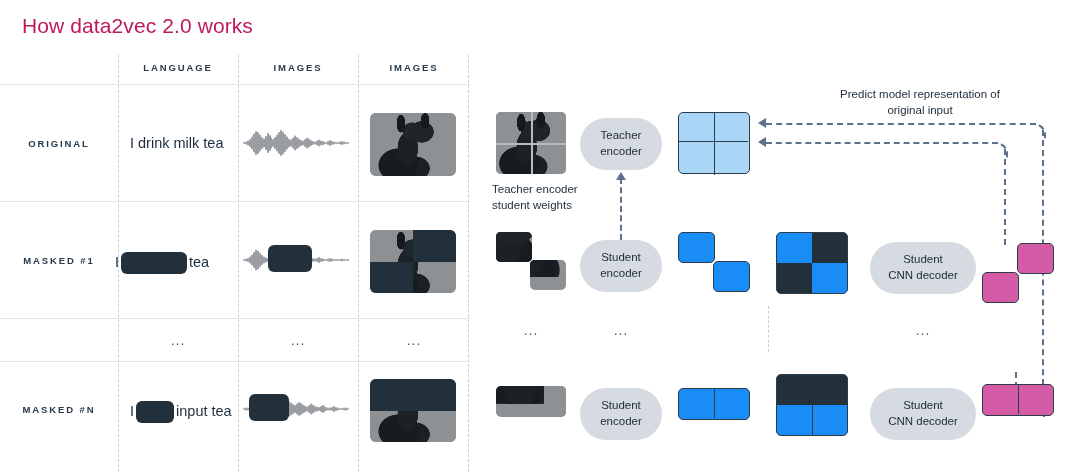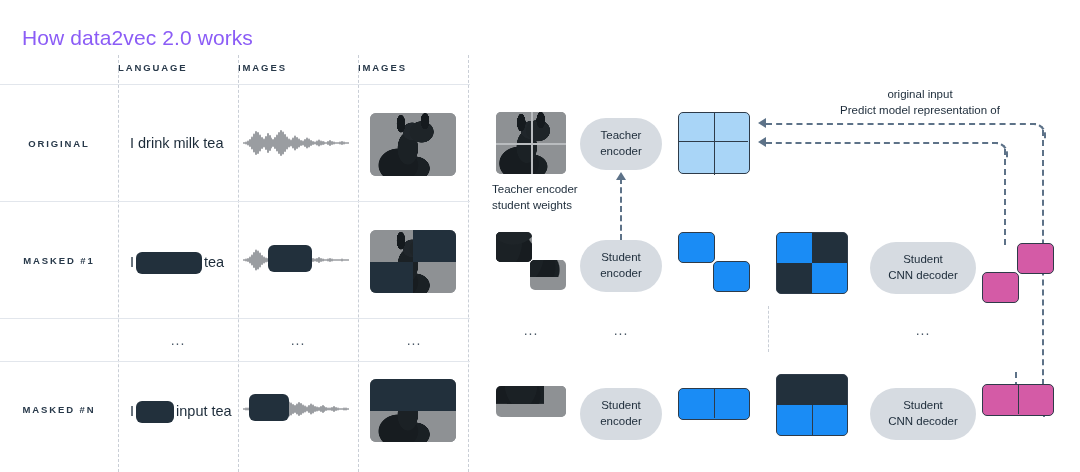--- a/index.html
+++ b/index.html
@@ -9,30 +9,30 @@
     font-family:"Liberation Sans", sans-serif;
     color:#1c2b39;
     overflow:hidden;
     position:relative;
   }
   .page{position:relative;width:1080px;height:472px;}
 
   
   .title{
     position:absolute;left:22px;top:14px;
-    font-size:21px;font-weight:400;color:#8b5cf6;
+    font-size:21px;font-weight:400;color:#be185d;
     letter-spacing:0.1px;
-    margin-top:12px;
   }
 
   
   .table{position:absolute;left:0;top:55px;width:470px;height:417px;}
   .col-head{
     position:absolute;top:7px;
     font-size:9.5px;font-weight:700;letter-spacing:1.9px;color:#28394a;
+    text-align:center;
   }
   .vdash{
     position:absolute;top:0;width:0;height:417px;
     border-left:1px dashed #c9ced6;
   }
   .hrule{
     position:absolute;left:0;width:470px;height:0;
     border-top:1px solid #e2e6ec;
   }
   .row-label{
@@ -205,21 +205,21 @@
         <i style="left: 98.1481px; height: 4px;"></i>
         <i style="left: 100.111px; height: 3px;"></i>
         <i style="left: 102.074px; height: 2px;"></i>
         <i style="left: 104.037px; height: 2px;"></i>
       </div>
     <div class="imgbox" style="left:370px;top:58px;width:86px;height:63px;">
       <div class="dogart"></div>
     </div>
 
     <div class="row-label" style="top:200px;">MASKED #1</div>
-    <div class="cell-text" style="left:130px;top:197px;">
+    <div class="cell-text" style="left:115px;top:197px;">
       <span>I</span><span class="mask-chip" style="width:66px;height:22px;margin:0 2px;"></span><span>tea</span>
     </div>
     <div class="wave" id="wave-m1" style="left:243px;top:188px;width:106px;">
         <i style="left: 0px; height: 2px;"></i>
         <i style="left: 1.96296px; height: 3px;"></i>
         <i style="left: 3.92593px; height: 4px;"></i>
         <i style="left: 5.88889px; height: 7px;"></i>
         <i style="left: 7.85185px; height: 11px;"></i>
         <i style="left: 9.81481px; height: 16px;"></i>
         <i style="left: 11.7778px; height: 21px;"></i>
@@ -371,22 +371,22 @@
 
     <div class="patch" style="left:208px;top:112px;width:72px;height:62px;background:#a9d5f7;">
       <div class="vline" style="left:34.5px;top:0;height:62px;"></div>
       <div class="hline" style="left:0;top:28px;width:69px;"></div>
     </div>
 
     <div class="dash-v" style="left:150px;top:178px;height:62px;"></div>
     <div class="arrowhead arrow-up" style="left:146px;top:172px;"></div>
 
     <div class="note center" style="left:330px;top:87px;width:240px;">
+      <div>Predict model representation of</div>
       <div>original input</div>
-      <div>Predict model representation of</div>
     </div>
 
     <div class="dash-h" style="left:296px;top:123px;width:270px;"></div>
     <div class="corner-tr" style="left:560px;top:123px;width:14px;height:14px;border-right-width:2px;"></div>
     <div class="dash-v" style="left:572px;top:130px;height:285px;"></div>
     <div class="corner" style="left:545px;top:400px;width:28px;height:15px;border-right-width:2px;border-bottom-width:2px;transform:scaleY(-1);"></div>
     <div class="dash-v" style="left:545px;top:372px;height:36px;"></div>
     <div class="arrowhead arrow-left" style="left:288px;top:118px;"></div>
 
     <div class="dash-h" style="left:296px;top:142px;width:232px;"></div>

